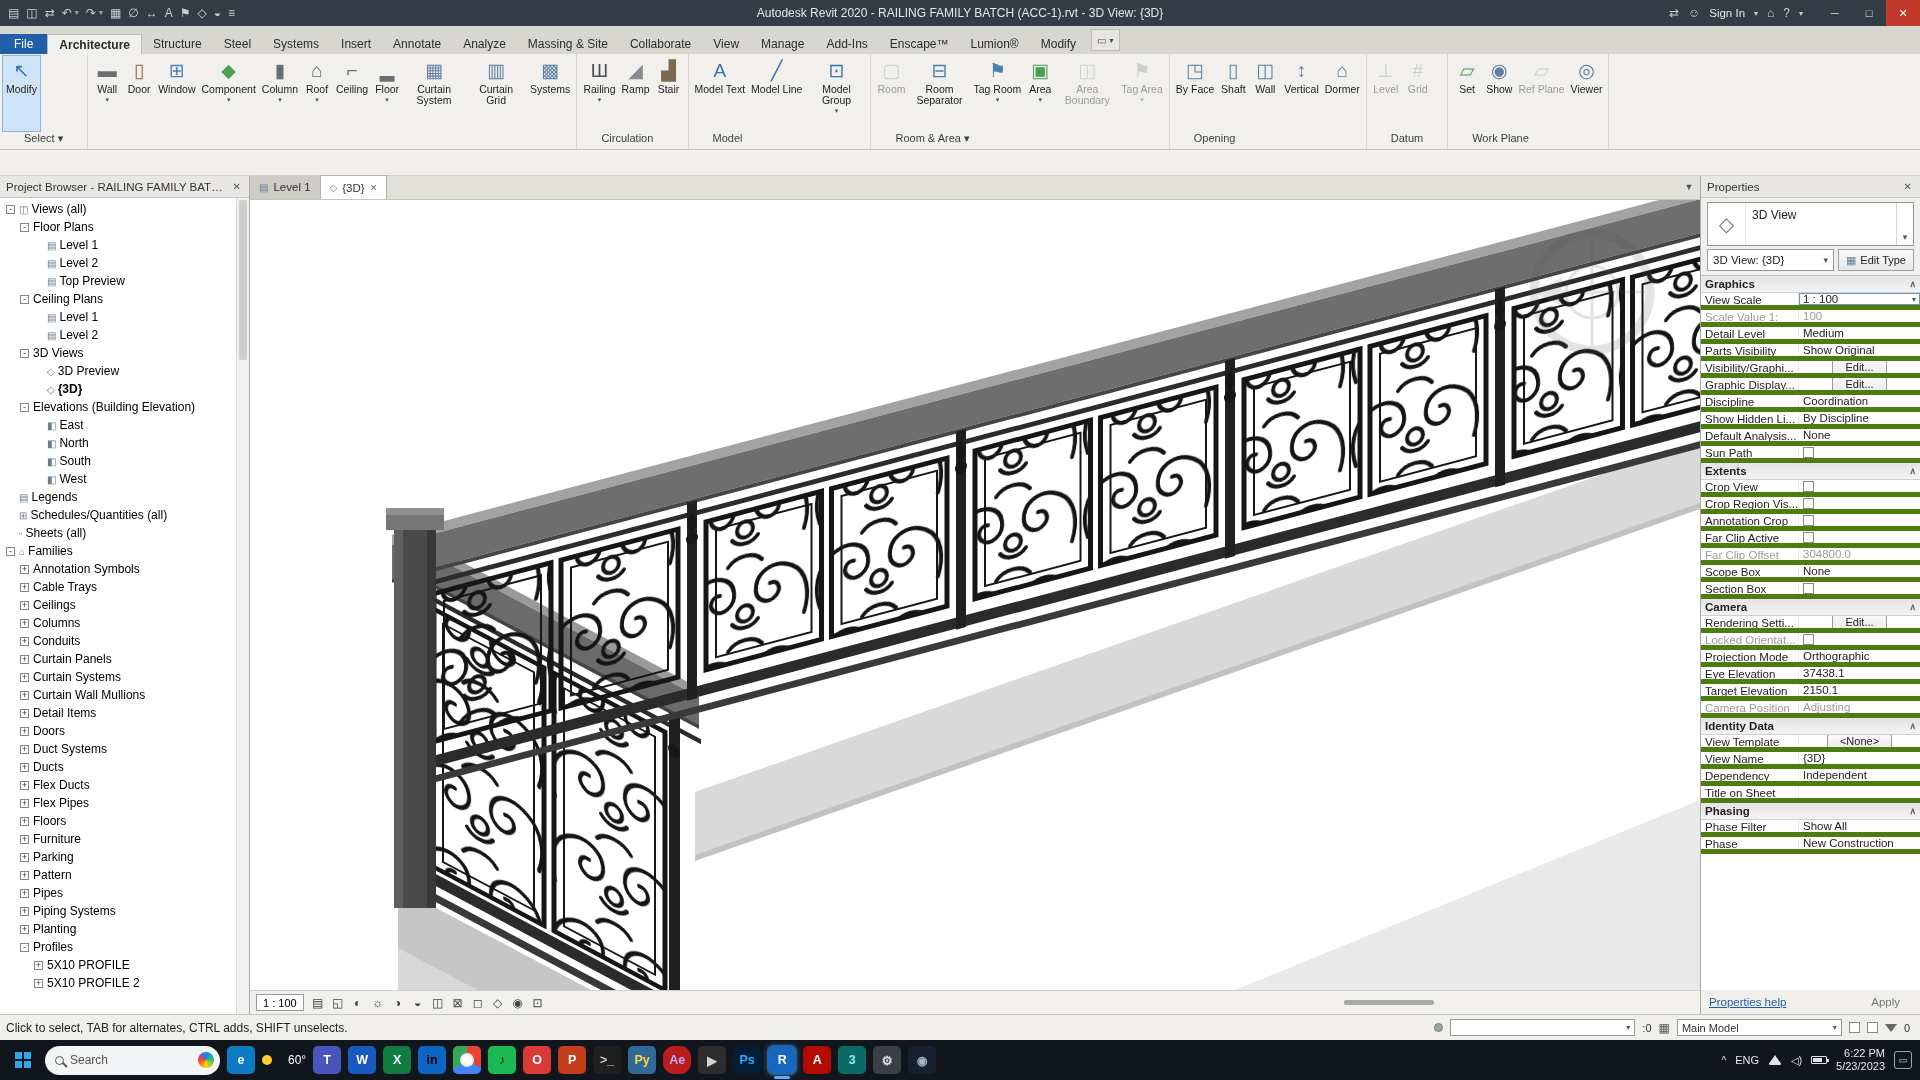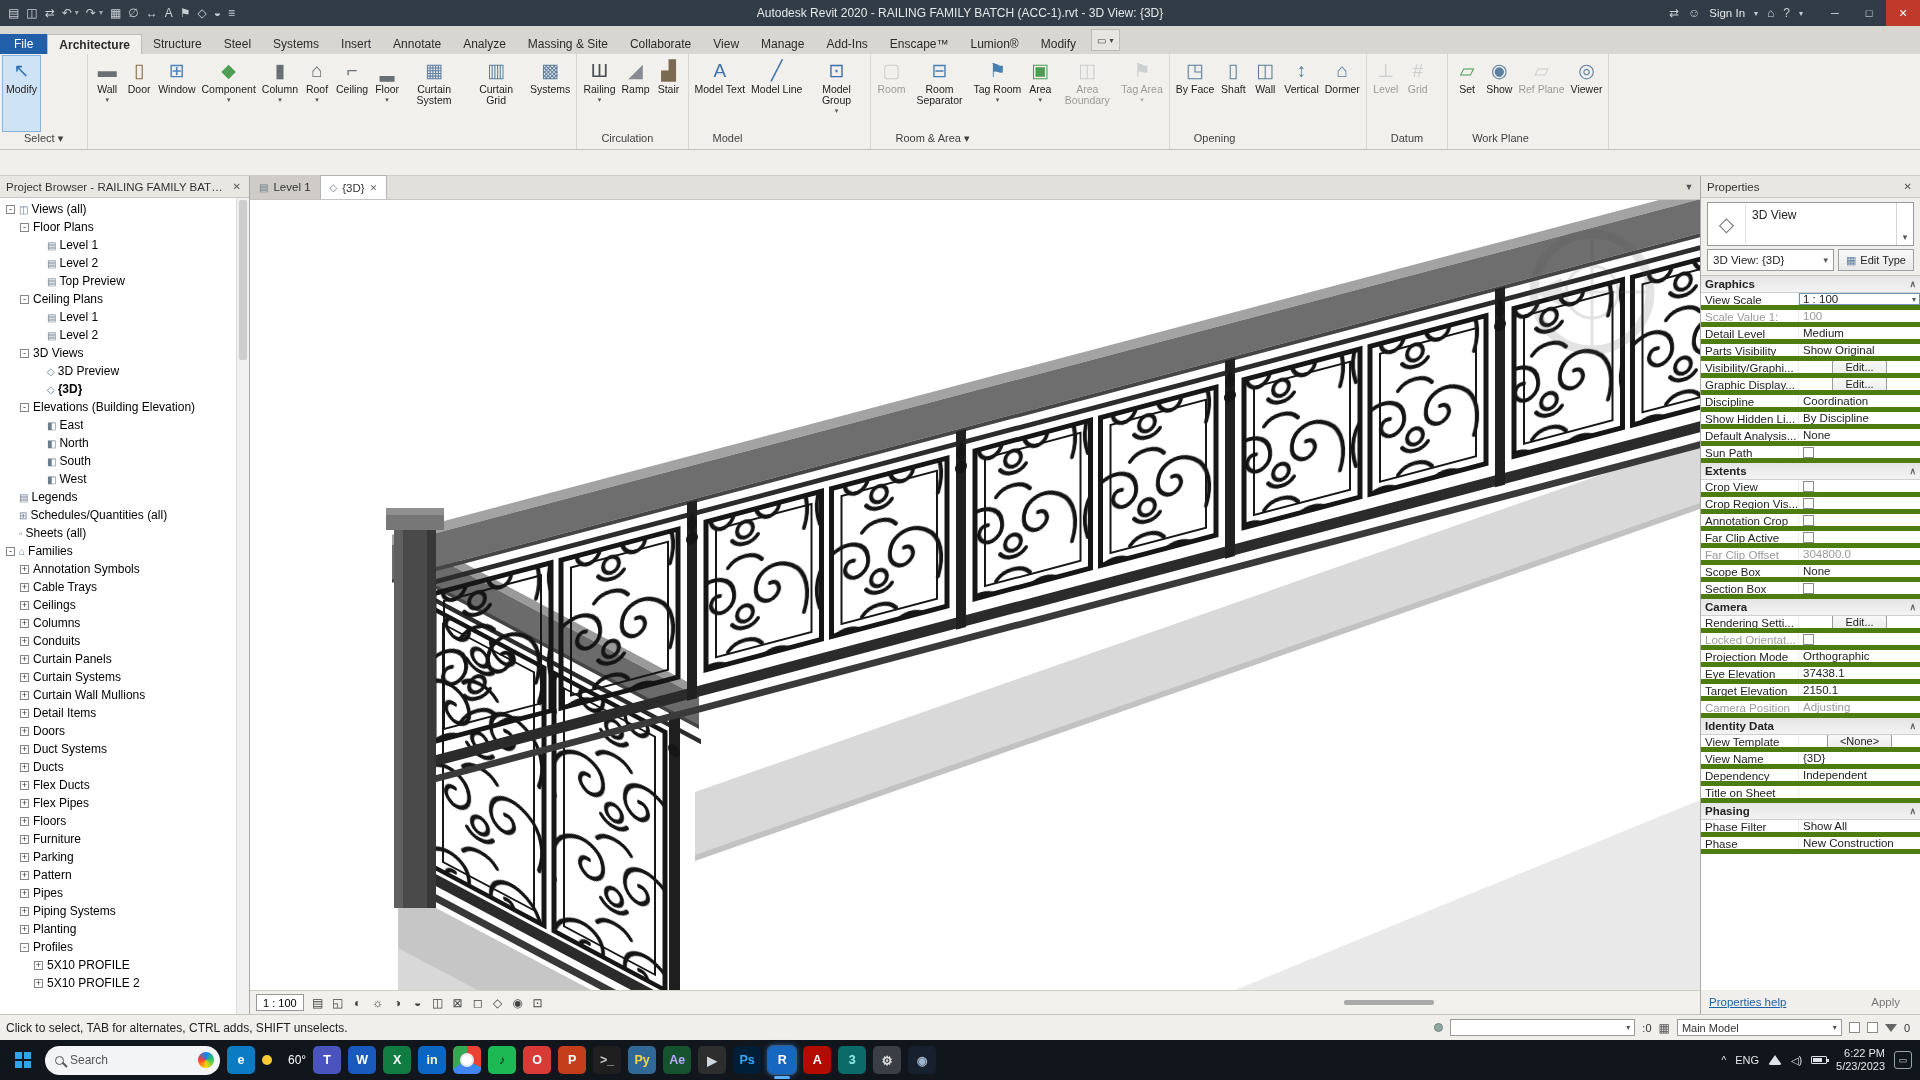--- a/index.html
+++ b/index.html
@@ -945,28 +945,28 @@
     </div>
     <div id="tapps" style="display:flex;align-items:center;gap:7px">
         <div class="tapp" style="background: rgb(11, 124, 196); color: rgb(255, 255, 255);">e</div>
         <div class="tweather">
           <span class="sundot"></span>
           <span>60°</span>
         </div>
         <div class="tapp" style="background: rgb(75, 83, 188); color: rgb(255, 255, 255);">T</div>
         <div class="tapp" style="background: rgb(24, 90, 189); color: rgb(255, 255, 255);">W</div>
         <div class="tapp" style="background: rgb(16, 124, 65); color: rgb(255, 255, 255);">X</div>
-        <div class="tapp" style="background: rgb(10, 102, 194); color: #fef9c3;">in</div>
+        <div class="tapp" style="background: rgb(10, 102, 194); color: #000000;">in</div>
         <div class="tapp chrome"></div>
         <div class="tapp" style="background: rgb(29, 185, 84); color: rgb(5, 33, 15);">♪</div>
         <div class="tapp" style="background: rgb(217, 58, 54); color: rgb(255, 255, 255);">O</div>
         <div class="tapp" style="background: rgb(196, 62, 28); color: rgb(255, 255, 255);">P</div>
         <div class="tapp" style="background: rgb(31, 31, 31); color: rgb(204, 204, 204);">&gt;_</div>
         <div class="tapp" style="background: rgb(48, 105, 152); color: rgb(255, 212, 59);">Py</div>
-        <div class="tapp" style="background: #14532d; color: rgb(184, 168, 255);">Ae</div>
+        <div class="tapp" style="background: #b91c1c; color: rgb(184, 168, 255); border-radius: 11px;">Ae</div>
         <div class="tapp" style="background: rgb(45, 45, 45); color: rgb(207, 214, 219);">▶</div>
         <div class="tapp" style="background: rgb(0, 30, 54); color: rgb(49, 168, 255);">Ps</div>
         <div class="tapp active" style="background: rgb(21, 103, 192); color: rgb(255, 255, 255);">R</div>
         <div class="tapp" style="background: rgb(179, 11, 0); color: rgb(255, 255, 255);">A</div>
         <div class="tapp" style="background: rgb(12, 107, 104); color: rgb(143, 240, 234);">3</div>
         <div class="tapp" style="background: rgb(58, 63, 69); color: rgb(221, 221, 221);">⚙</div>
         <div class="tapp" style="background: rgb(23, 32, 46); color: rgb(159, 180, 204);">◉</div>
       </div>
     <div class="tray">
       <span class="chev">^</span>

